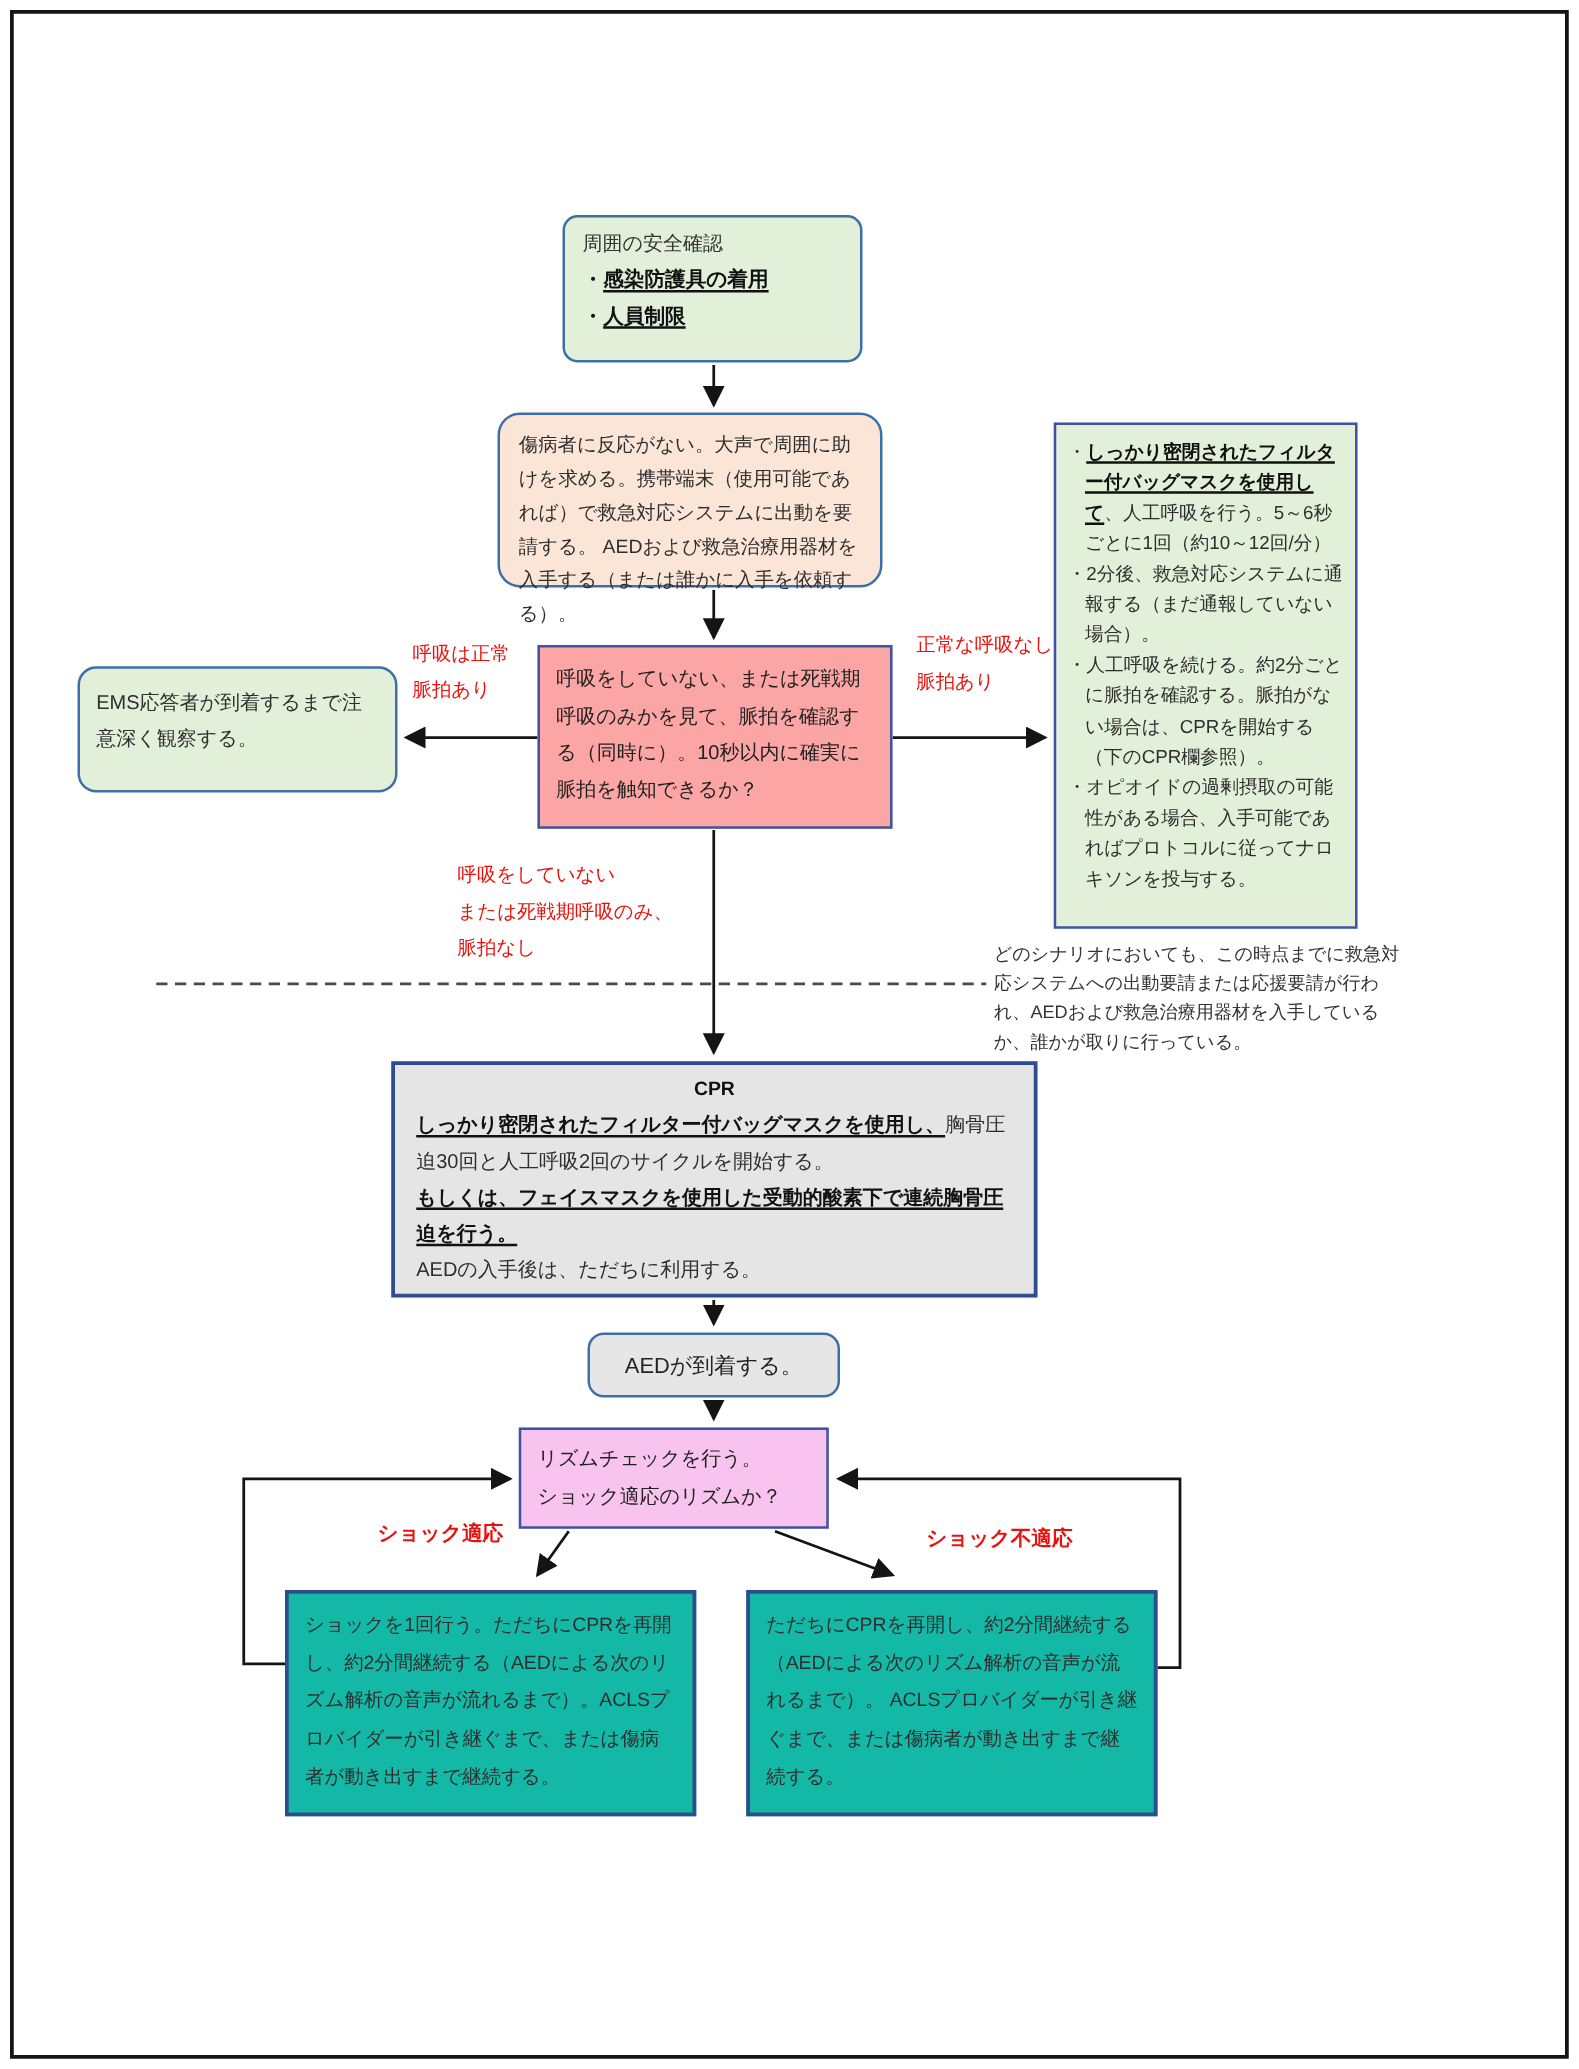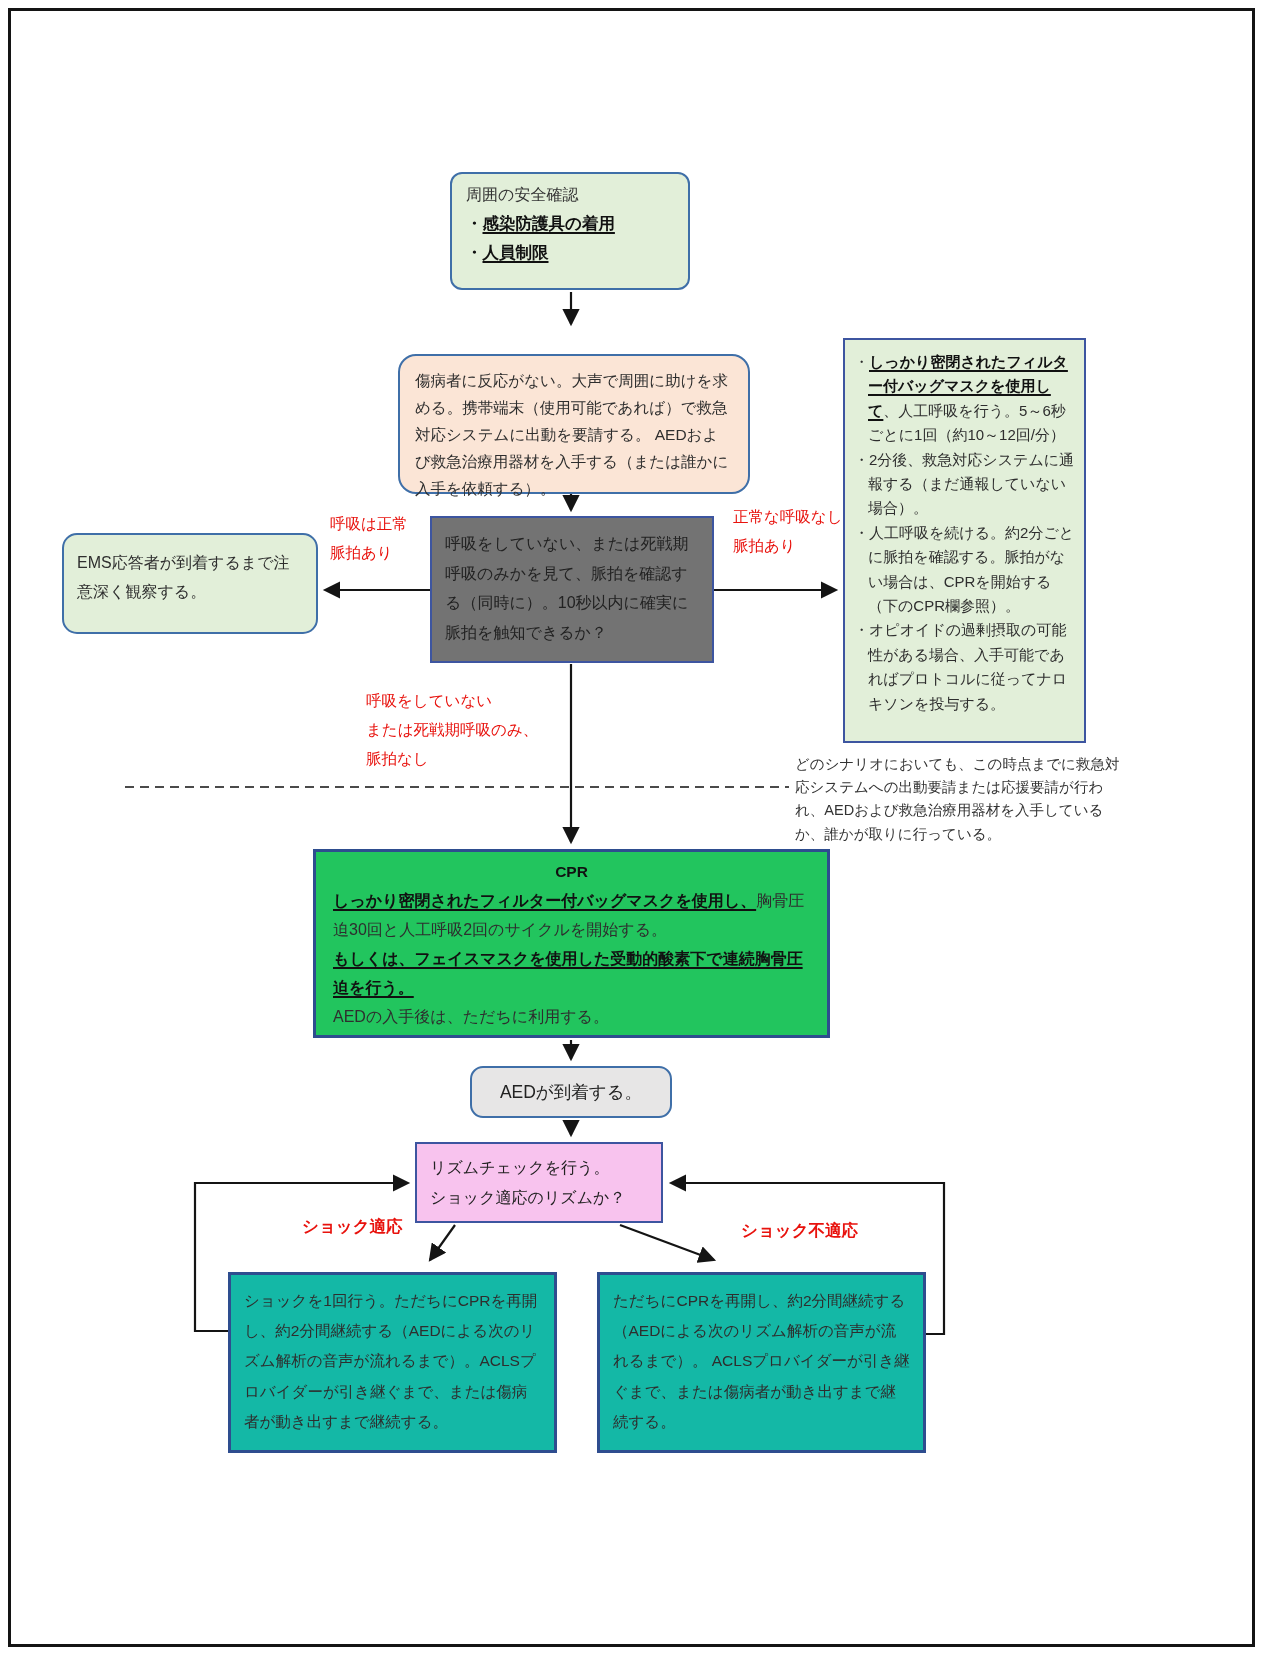--- a/index.html
+++ b/index.html
@@ -15,25 +15,25 @@
          font-size:19px;line-height:39px;}
 
   
   .safety{left:450px;top:172px;width:240px;height:118px;background:#e2efd9;
           border:2px solid #3f6fa8;border-radius:12px;padding:11px 14px;font-size:16px;font-family:Liberation Mono, monospace;}
   .safety .head{color:#333;margin-bottom:7px;}
   .safety .bl{margin-top:7px;font-size:16.5px;font-weight:bold;color:#111;}
   .safety .bl .ul{text-decoration:underline;text-underline-offset:3px;text-decoration-thickness:1.5px;margin-top:27px;}
 
   
-  .unresp{left:398px;top:330px;width:352px;height:140px;background:#fbe5d6;
-          border:2px solid #3f6fa8;border-radius:18px;padding:11px 15px;font-size:15.5px;line-height:27px;margin-top:24px;}
+  .unresp{left:398px;top:330px;width:308px;height:140px;background:#fbe5d6;
+          border:2px solid #3f6fa8;border-radius:18px;padding:11px 15px;font-size:15.5px;line-height:27px;}
 
   
-  .pinkq{left:430px;top:516px;width:284px;height:147px;background:#737373;
+  .pinkq{left:430px;top:516px;width:284px;height:147px;background:#fca5a5;
          border:2.5px solid #3d55a0;padding:11px 13px;font-size:16px;line-height:29.5px;color:#222;}
 
   
   .ems{left:62px;top:533px;width:256px;height:101px;background:#e2efd9;
        border:2px solid #3f6fa8;border-radius:15px;padding:13px 13px;font-size:16px;line-height:29px;}
 
   
   .rescue{left:843px;top:338px;width:243px;height:405px;background:#e2efd9;
           border:2.5px solid #3d55a0;padding:10px 8px 14px 9px;font-size:15px;line-height:24.4px;}
   .rescue .it{padding-left:14px;text-indent:-14px;}
@@ -45,21 +45,21 @@
   .lab-abnormal{left:733px;top:502px;}
   .lab-nobreath{left:366px;top:686px;}
   .rlab-b{position:absolute;color:#e8120d;font-size:16.5px;font-weight:bold;}
   .lab-shock{left:302px;top:1216px;}
   .lab-noshock{left:741px;top:1220px;}
 
   
   .note{left:795px;top:753px;width:332px;font-size:14.5px;line-height:23.2px;color:#333;}
 
   
-  .cprbox{left:313px;top:849px;width:517px;height:189px;background:#22c55e;
+  .cprbox{left:313px;top:849px;width:517px;height:189px;background:#e5e5e5;
           border:3px solid #2e4d8f;padding:5px 17px 0 17px;font-size:16px;line-height:29px;}
   .cprbox .cpr-title{text-align:center;font-weight:bold;font-size:15.5px;color:#111;}
 
   
   .aedbox{left:470px;top:1066px;width:202px;height:52px;background:#e7e6e6;
           border:2.5px solid #3f6fa8;border-radius:13px;display:flex;align-items:center;
           justify-content:center;font-size:17.5px;color:#222;}
 
   
   .rhythm{left:415px;top:1142px;width:248px;height:81px;background:#f8c3ee;

